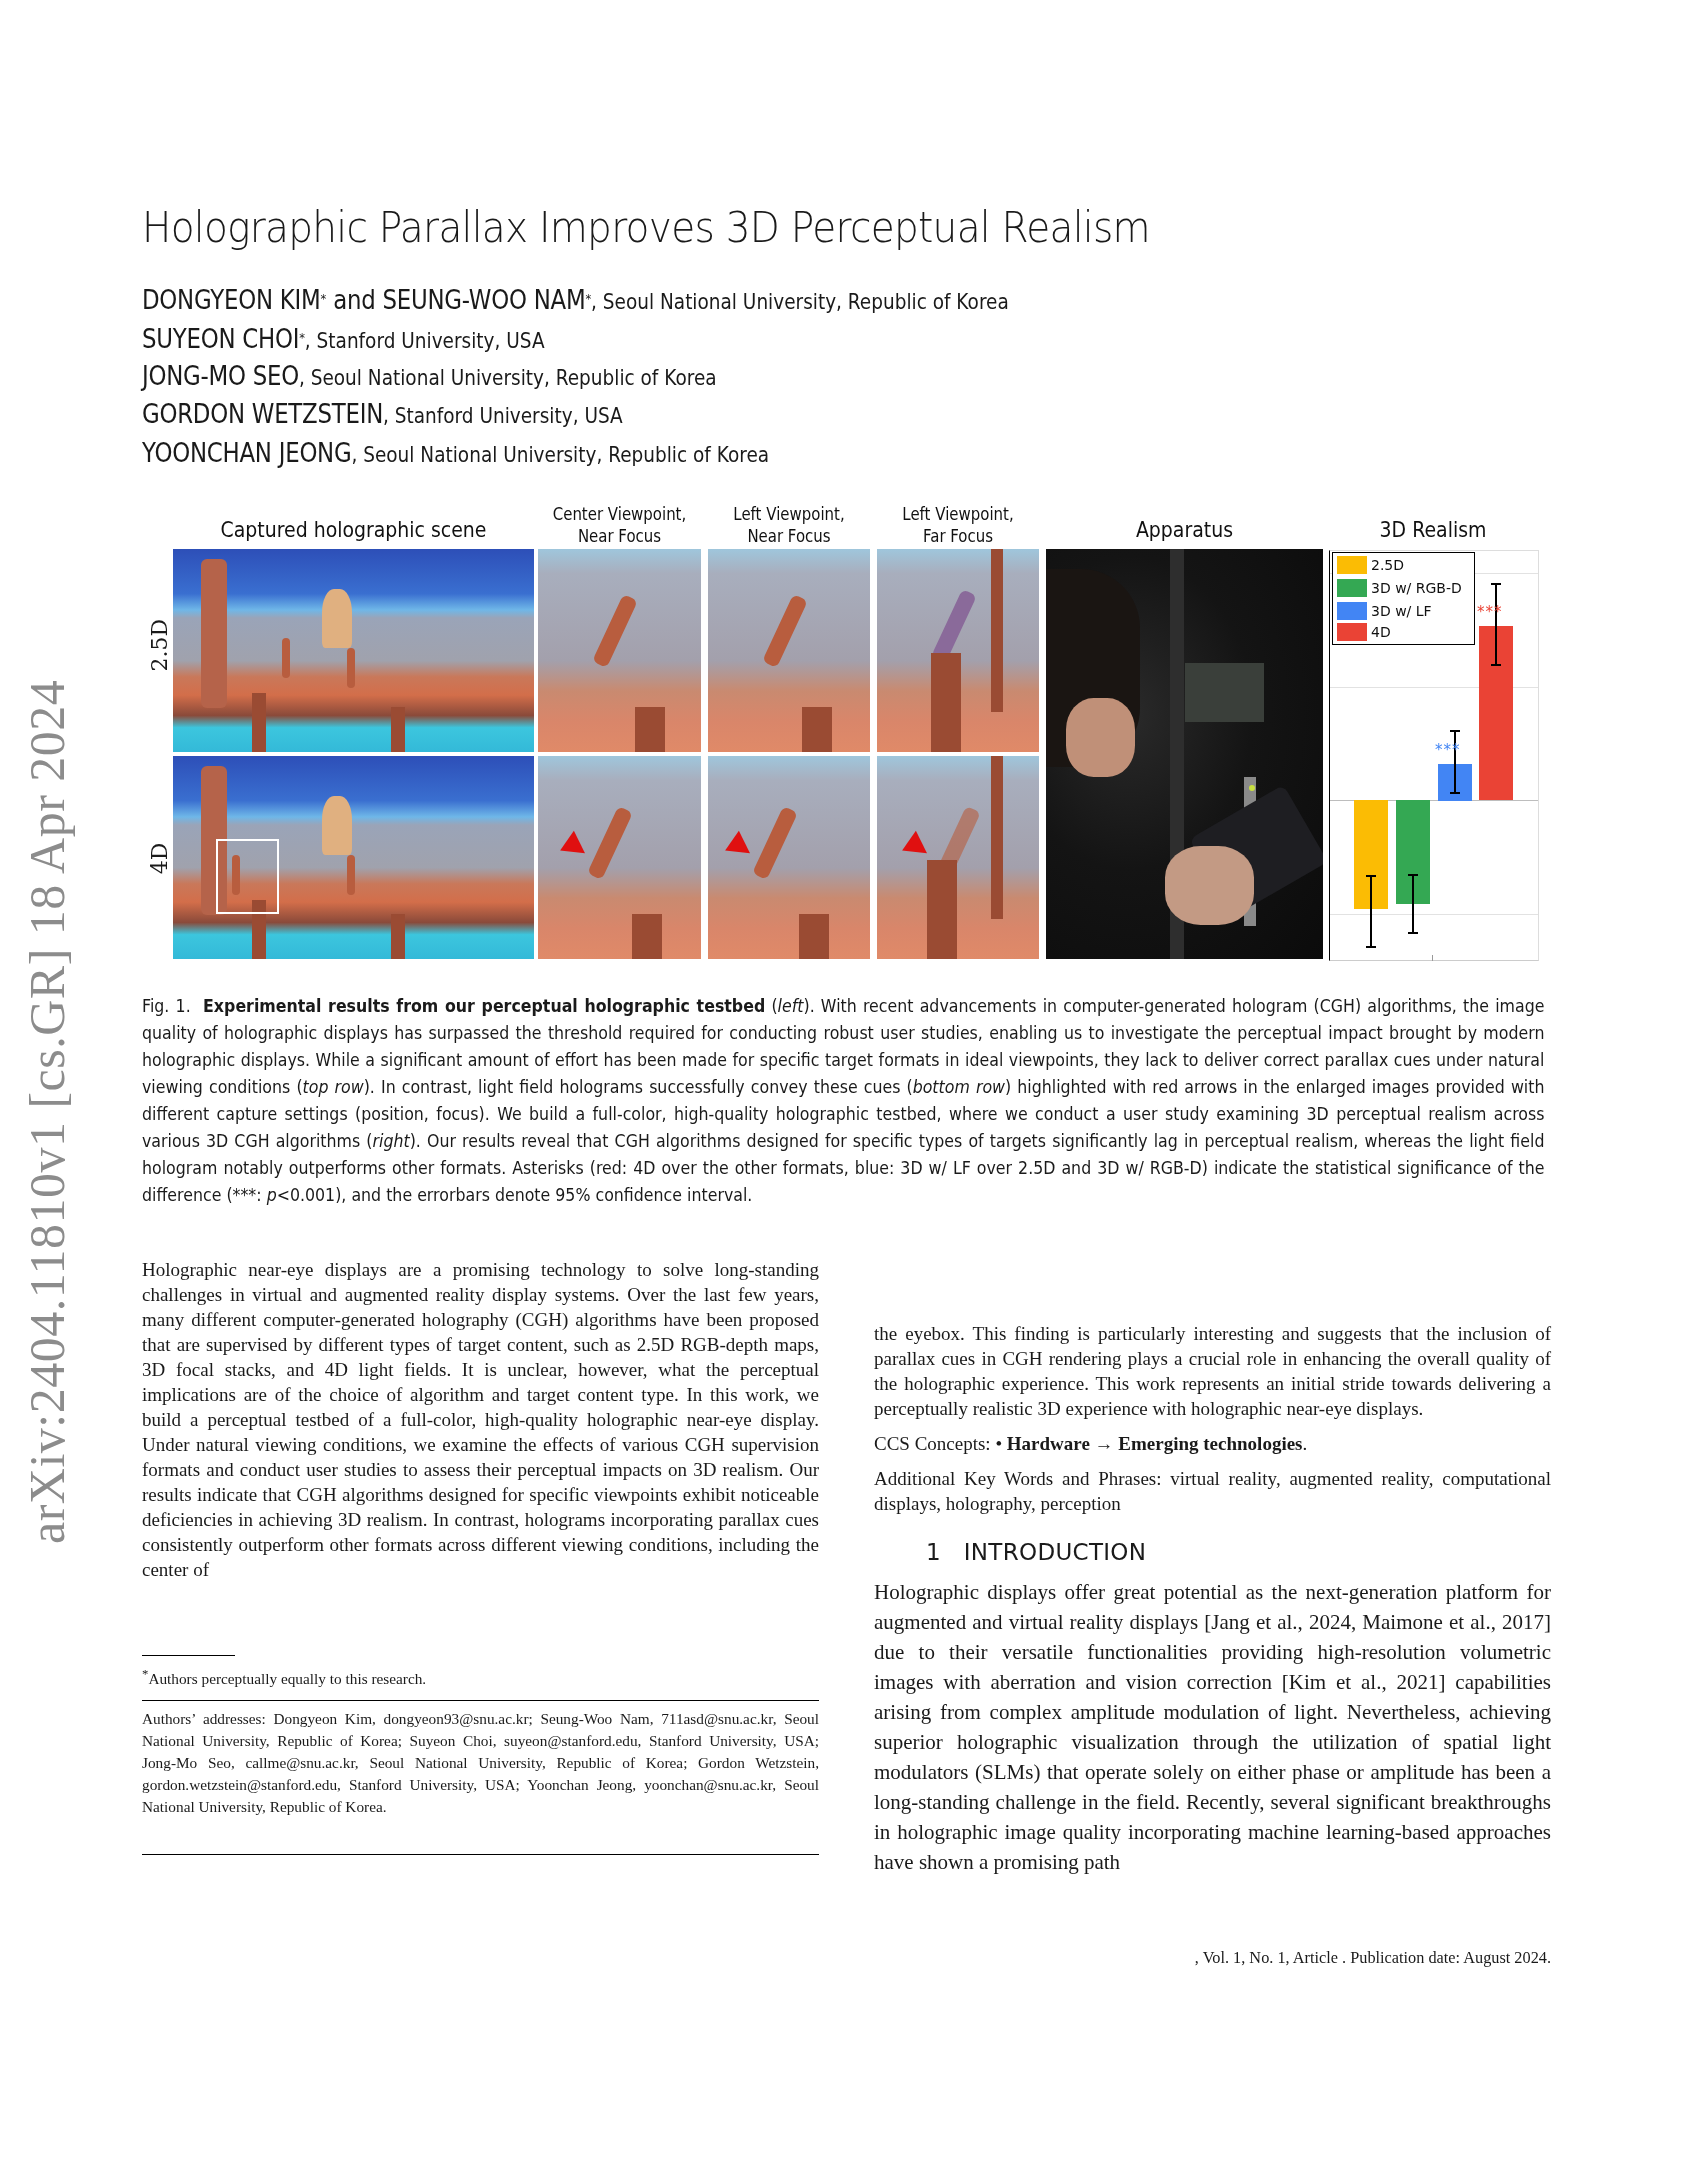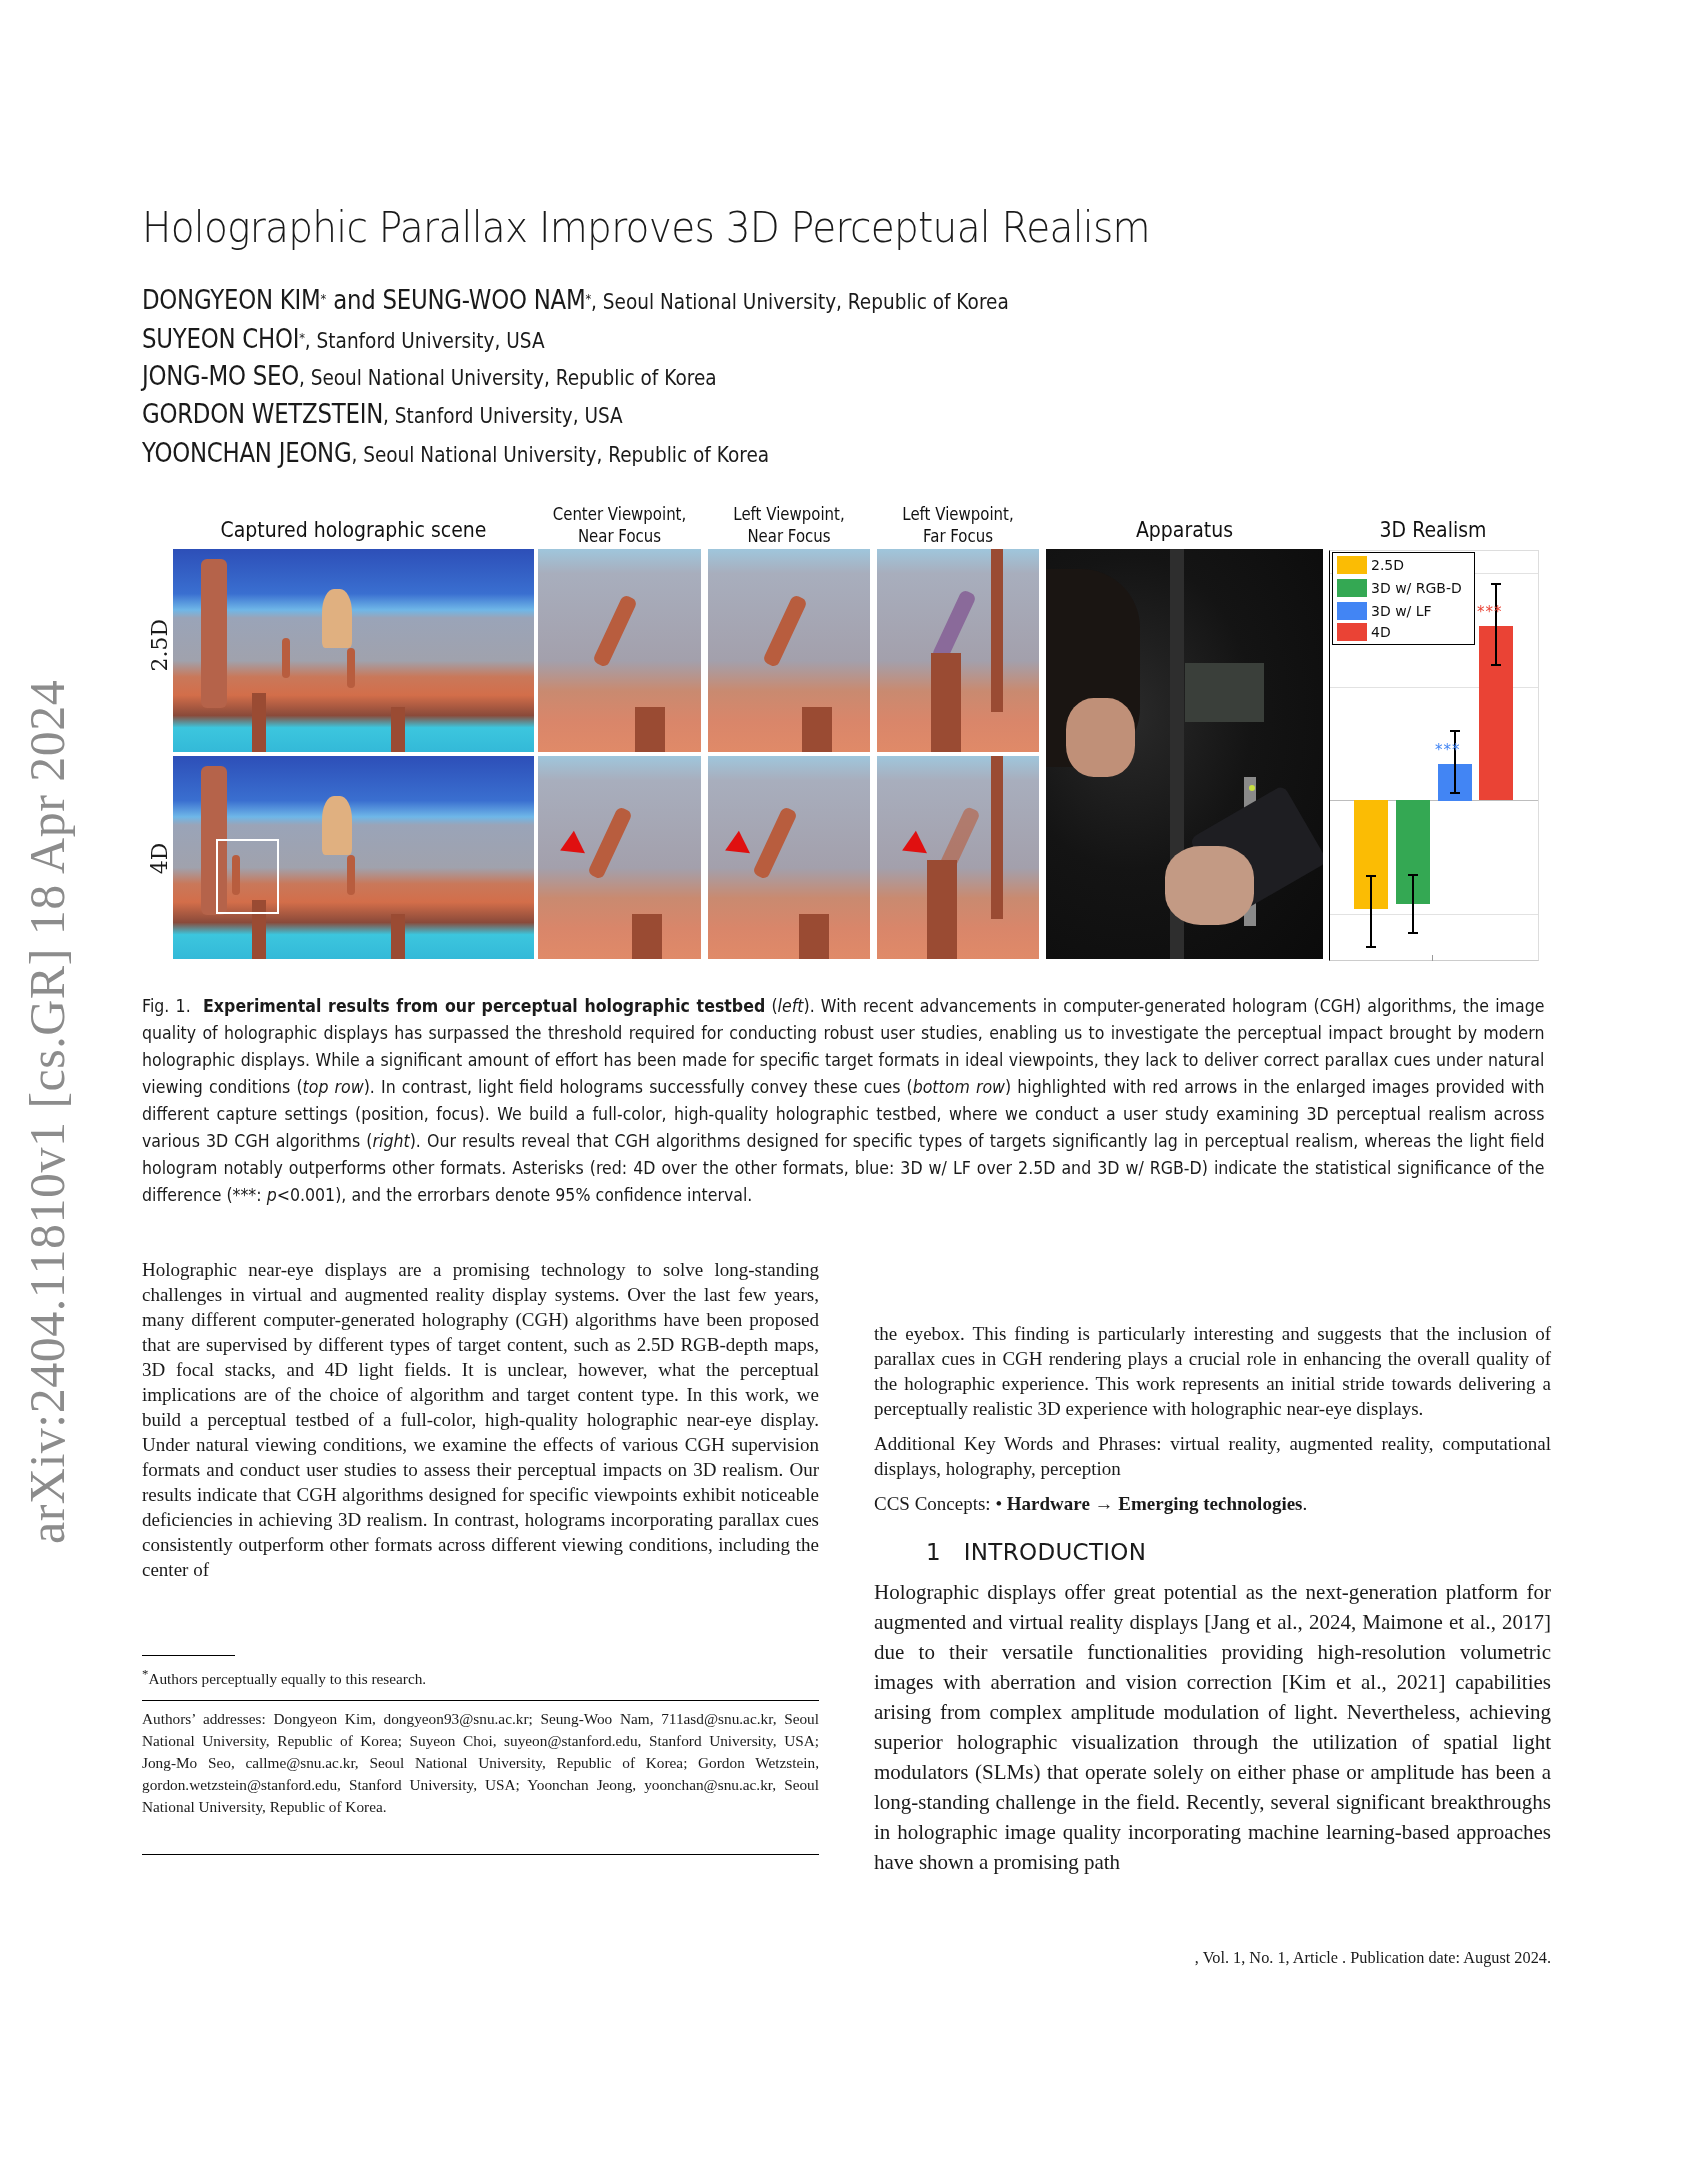--- a/index.html
+++ b/index.html
@@ -219,24 +219,24 @@
 <div class="rule" style="left:142px; top:1700px; width:677px; height:1px;"></div>
 <div class="col footnote" style="left:142px; top:1708px;">
   <p>Authors’ addresses: Dongyeon Kim, dongyeon93@snu.ac.kr; Seung-Woo Nam, 711asd@snu.ac.kr, Seoul National University, Republic of Korea; Suyeon Choi, suyeon@stanford.edu, Stanford University, USA; Jong-Mo Seo, callme@snu.ac.kr, Seoul National University, Republic of Korea; Gordon Wetzstein, gordon.wetzstein@stanford.edu, Stanford University, USA; Yoonchan Jeong, yoonchan@snu.ac.kr, Seoul National University, Republic of Korea.</p>
 </div>
 <div class="rule" style="left:142px; top:1854px; width:677px; height:1px;"></div>
 <div class="col footnote" style="left:142px; top:1862px;">
 </div>
 
 <div class="col" style="left:874px; top:1321px;">
   <p>the eyebox. This finding is particularly interesting and suggests that the inclusion of parallax cues in CGH rendering plays a crucial role in enhancing the overall quality of the holographic experience. This work represents an initial stride towards delivering a perceptually realistic 3D experience with holographic near-eye displays.</p>
-  <p style="margin-top:10px;">Additional Key Words and Phrases: virtual reality, augmented reality, computational displays, holography, perception</p>
   <p style="margin-top:10px;">
     <span>CCS Concepts: • </span><b>Hardware → Emerging technologies</b><span>.</span>
   </p>
+  <p style="margin-top:10px;">Additional Key Words and Phrases: virtual reality, augmented reality, computational displays, holography, perception</p>
 </div>
 
 <div class="abs section" style="left:926px; top:1539px;">
   <span>1</span>&nbsp;&nbsp;&nbsp;<span>INTRODUCTION</span>
 </div>
 <div class="col intro" style="left:874px; top:1577px;">
   <p>Holographic displays offer great potential as the next-generation platform for augmented and virtual reality displays [Jang et al., 2024, Maimone et al., 2017] due to their versatile functionalities providing high-resolution volumetric images with aberration and vision correction [Kim et al., 2021] capabilities arising from complex amplitude modulation of light. Nevertheless, achieving superior holographic visualization through the utilization of spatial light modulators (SLMs) that operate solely on either phase or amplitude has been a long-standing challenge in the field. Recently, several significant breakthroughs in holographic image quality incorporating machine learning-based approaches have shown a promising path</p>
 </div>
 
 <div class="abs footer">, Vol. 1, No. 1, Article . Publication date: August 2024.</div>

